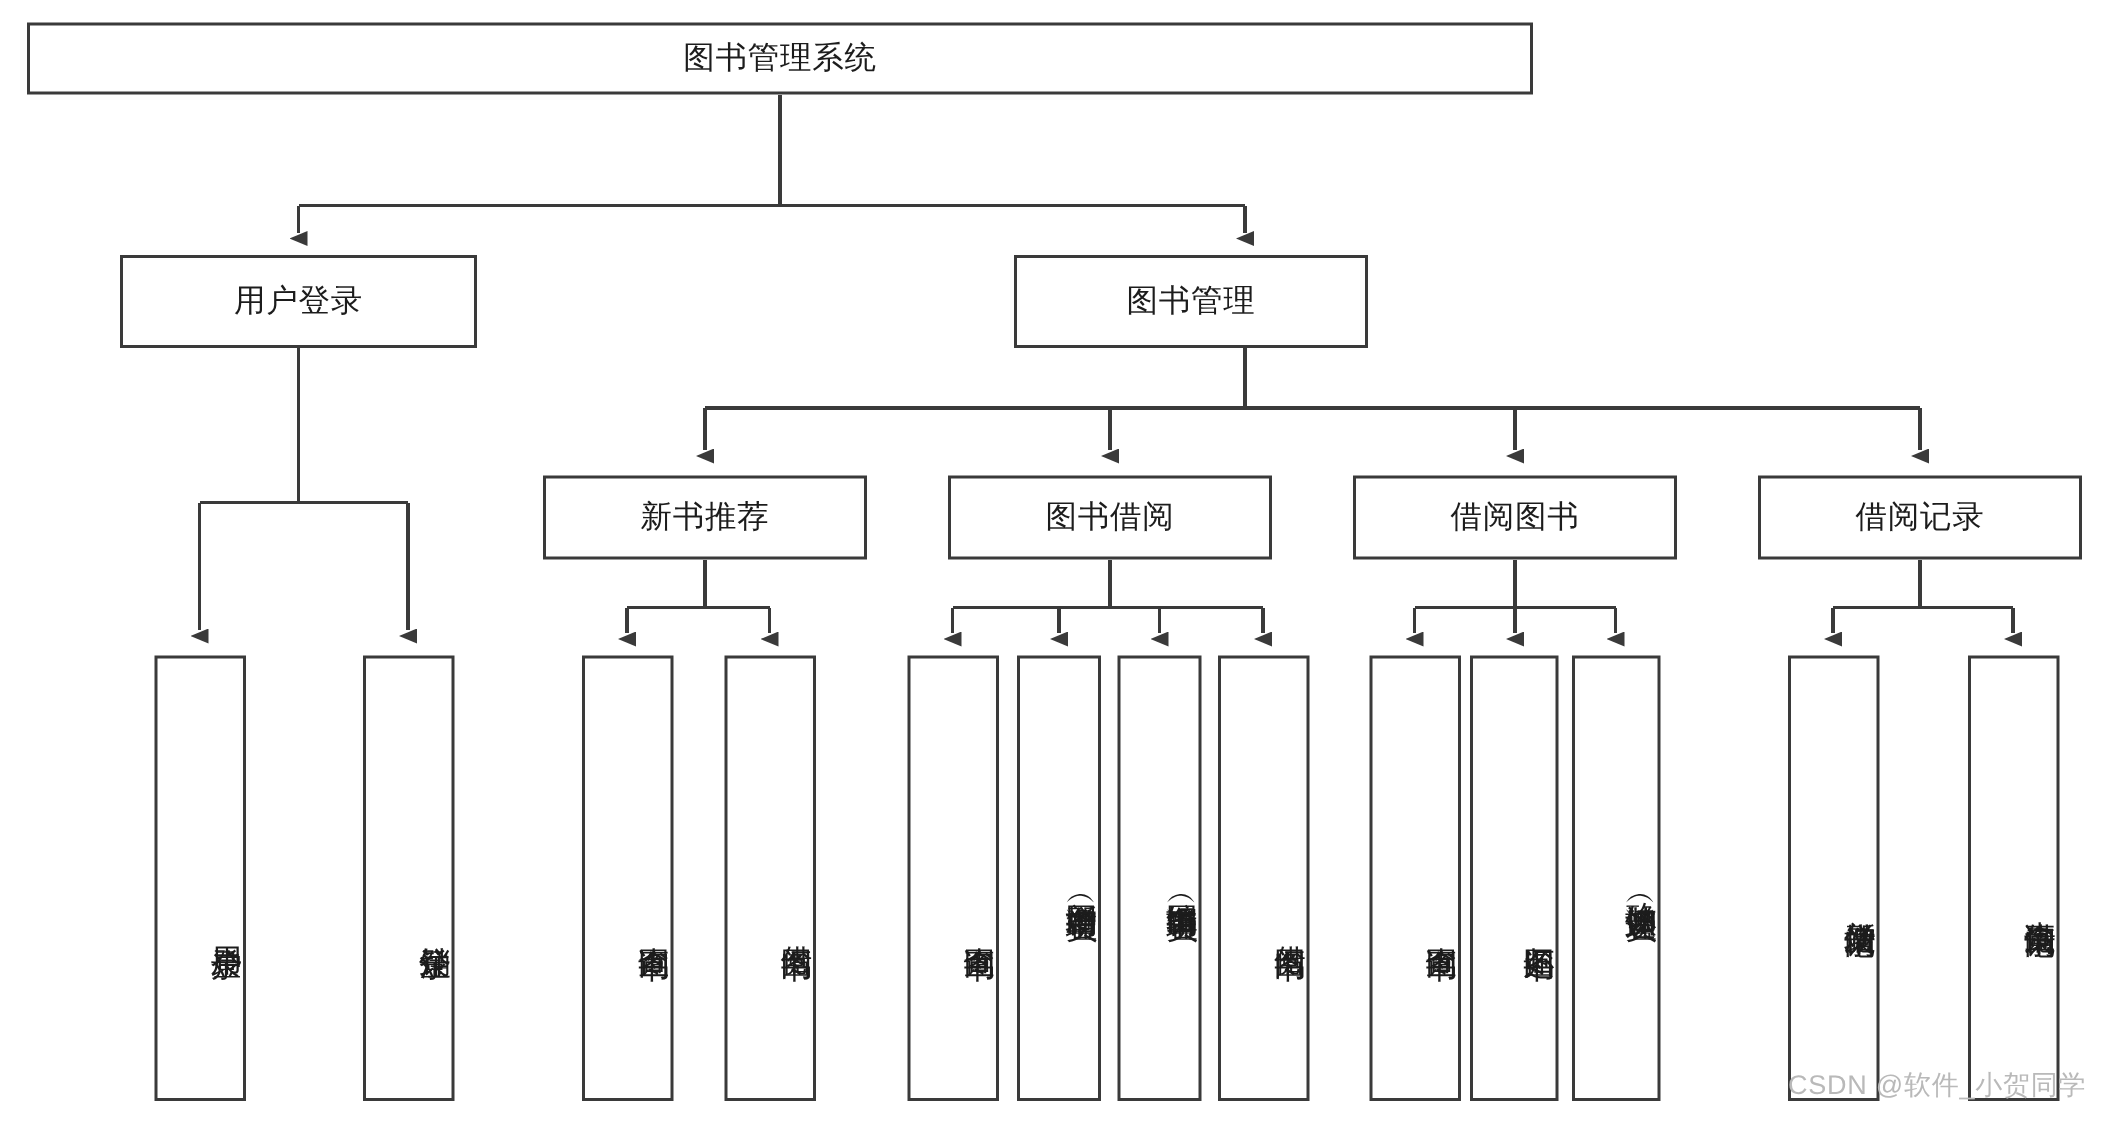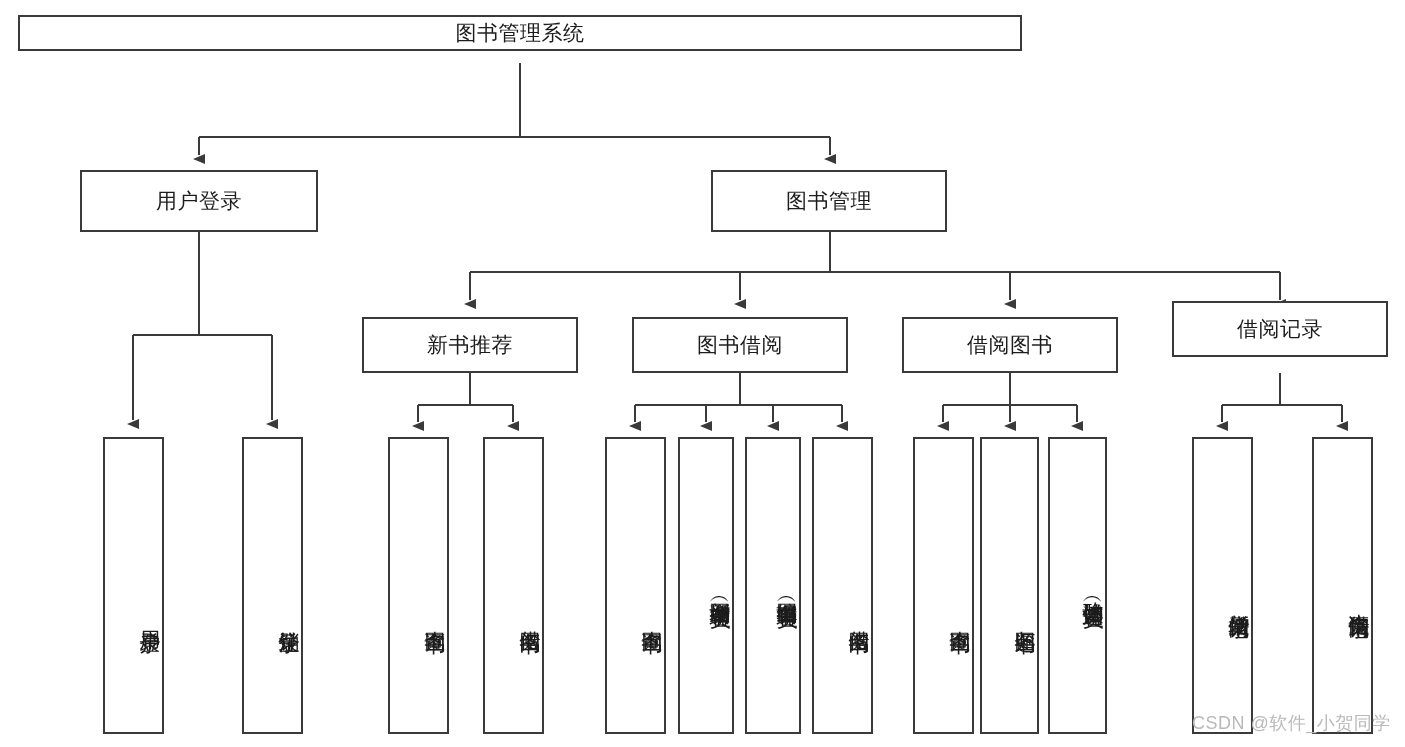--- a/index.html
+++ b/index.html
@@ -112,41 +112,41 @@
       <path d="M1010,405 L1010,422" marker-end="url(#arrow)"></path>
       <path d="M1077,405 L1077,422" marker-end="url(#arrow)"></path>
 
       <path d="M1280,373 L1280,405"></path>
       <path d="M1222,405 L1342,405"></path>
       <path d="M1222,405 L1222,422" marker-end="url(#arrow)"></path>
       <path d="M1342,405 L1342,422" marker-end="url(#arrow)"></path>
     </g>
   </svg>
 
-  <div class="node horiz" style="left:18px;top:15px;width:1004px;height:36px;">
+  <div class="node horiz" style="left:18px;top:15px;width:1004px;height:48px;">
     <span class="node-label">图书管理系统</span>
   </div>
 
   <div class="node horiz" style="left:80px;top:170px;width:238px;height:62px;">
     <span class="node-label">用户登录</span>
   </div>
-  <div class="node horiz" style="left:711px;top:170px;width:236px;height:62px;">
+  <div class="node horiz" style="left:676px;top:170px;width:236px;height:62px;">
     <span class="node-label">图书管理</span>
   </div>
 
   <div class="node horiz" style="left:632px;top:317px;width:216px;height:56px;">
     <span class="node-label">图书借阅</span>
   </div>
   <div class="node horiz" style="left:362px;top:317px;width:216px;height:56px;">
     <span class="node-label">新书推荐</span>
   </div>
   <div class="node horiz" style="left:902px;top:317px;width:216px;height:56px;">
     <span class="node-label">借阅图书</span>
   </div>
-  <div class="node horiz" style="left:1172px;top:301px;width:216px;height:56px;">
+  <div class="node horiz" style="left:1172px;top:317px;width:216px;height:56px;">
     <span class="node-label">借阅记录</span>
   </div>
 
   <div class="node vert" style="left:103px;top:437px;width:61px;height:297px;padding-top:60px;">
     <span class="node-label">用户登录</span>
   </div>
   <div class="node vert" style="left:242px;top:437px;width:61px;height:297px;padding-top:60px;">
     <span class="node-label">注销登录</span>
   </div>
 

